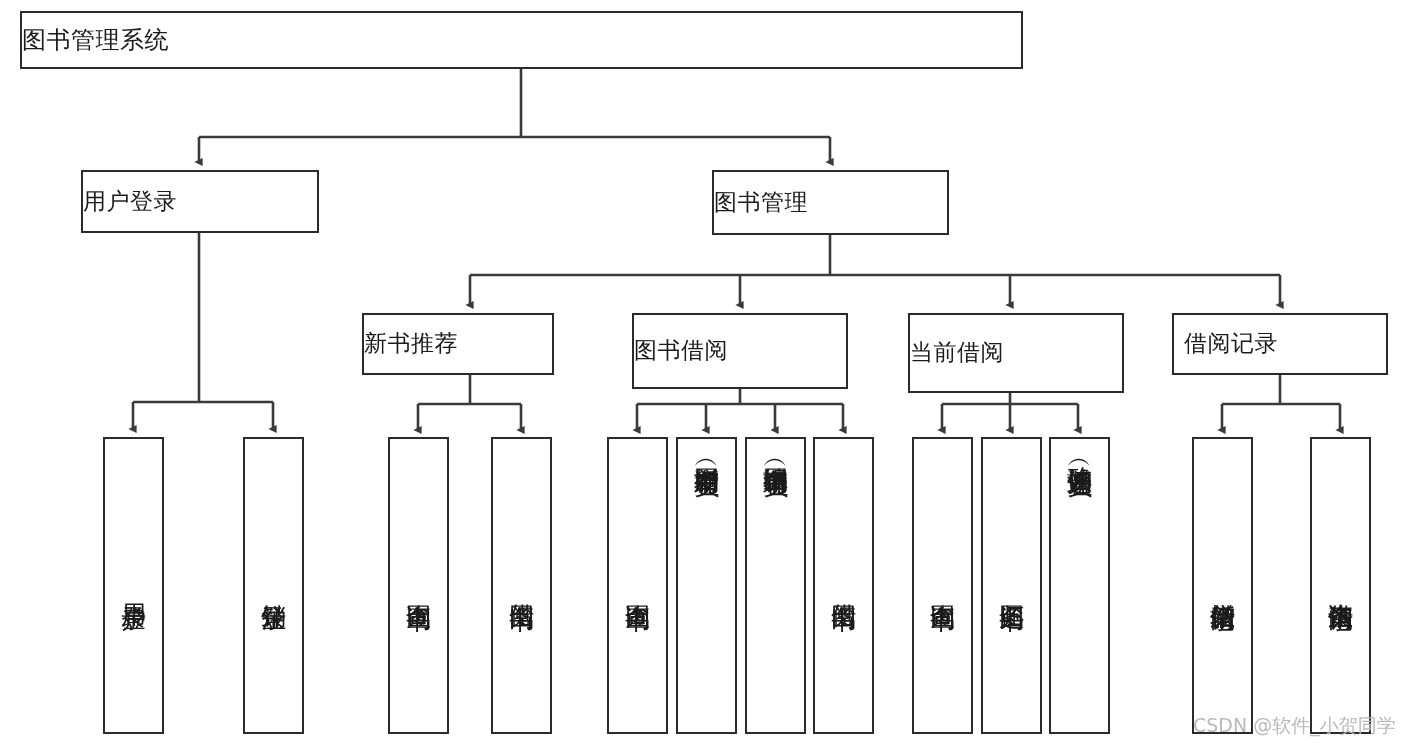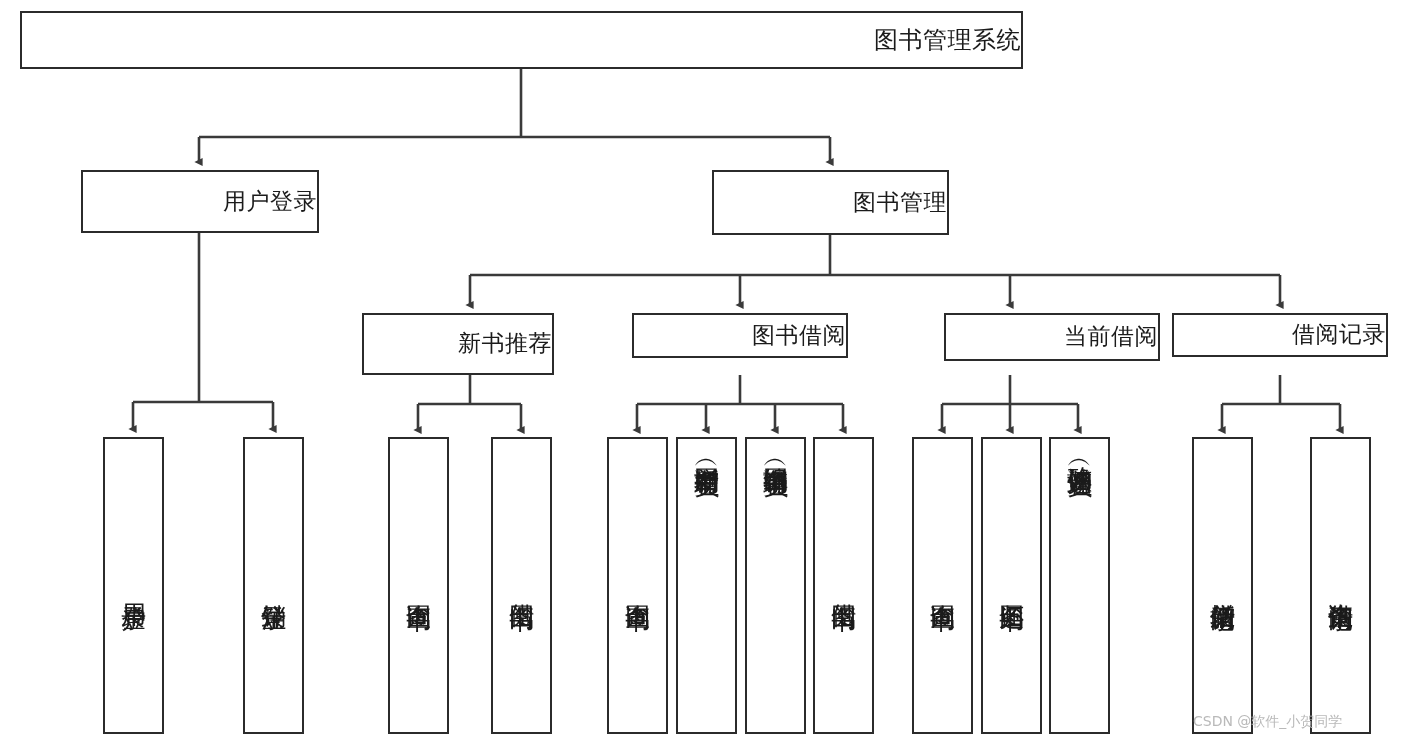--- a/index.html
+++ b/index.html
@@ -26,21 +26,21 @@
     height: 747px;
     pointer-events: none;
   }
   .node {
     position: absolute;
     box-sizing: border-box;
     background: #ffffff;
     border: 2px solid #2b2b2b;
     display: flex;
     align-items: center;
-    justify-content: flex-end;
+    justify-content: flex-start;
     color: #1b1b1b;
   }
   .node .label {
     display: block;
     text-align: center;
     line-height: 1.18;
     letter-spacing: 0.5px;
   }
   
   .node.horiz .label {
@@ -63,21 +63,21 @@
     letter-spacing: 1px;
     white-space: nowrap;
   }
   .node.vert.mid {
     align-items: center;
     padding-top: 0;
   }
   .watermark {
     position: absolute;
     color: #b9b9b9;
-    font-size: 14px;
+    font-size: 19px;
     white-space: nowrap;
     font-family: "DejaVu Sans", "Liberation Sans", sans-serif;
   }
 </style>
 </head>
 <body>
 
 <div id="canvas">
 
   <svg class="edges" viewBox="0 0 1405 747" xmlns="http://www.w3.org/2000/svg">
@@ -137,27 +137,27 @@
   <div class="node horiz" style="left:81px; top:170px; width:238px; height:63px;">
     <span class="label">用户登录</span>
   </div>
   <div class="node horiz" style="left:712px; top:170px; width:237px; height:65px;">
     <span class="label">图书管理</span>
   </div>
 
   <div class="node horiz" style="left:362px; top:313px; width:192px; height:62px;">
     <span class="label">新书推荐</span>
   </div>
-  <div class="node horiz" style="left:632px; top:313px; width:216px; height:45px;">
+  <div class="node horiz" style="left:632px; top:313px; width:216px; height:76px;">
     <span class="label">图书借阅</span>
   </div>
-  <div class="node horiz" style="left:944px; top:313px; width:216px; height:48px;">
+  <div class="node horiz" style="left:908px; top:313px; width:216px; height:80px;">
     <span class="label">当前借阅</span>
   </div>
-  <div class="node horiz" style="left:1172px; top:313px; width:216px; height:44px;">
+  <div class="node horiz" style="left:1172px; top:313px; width:216px; height:62px;padding-left:10px;">
     <span class="label">借阅记录</span>
   </div>
 
   <div class="node vert mid" style="left:103px; top:437px; width:61px; height:297px;">
     <span class="label">用户登录</span>
   </div>
   <div class="node vert mid" style="left:243px; top:437px; width:61px; height:297px;">
     <span class="label">注销登录</span>
   </div>
 

